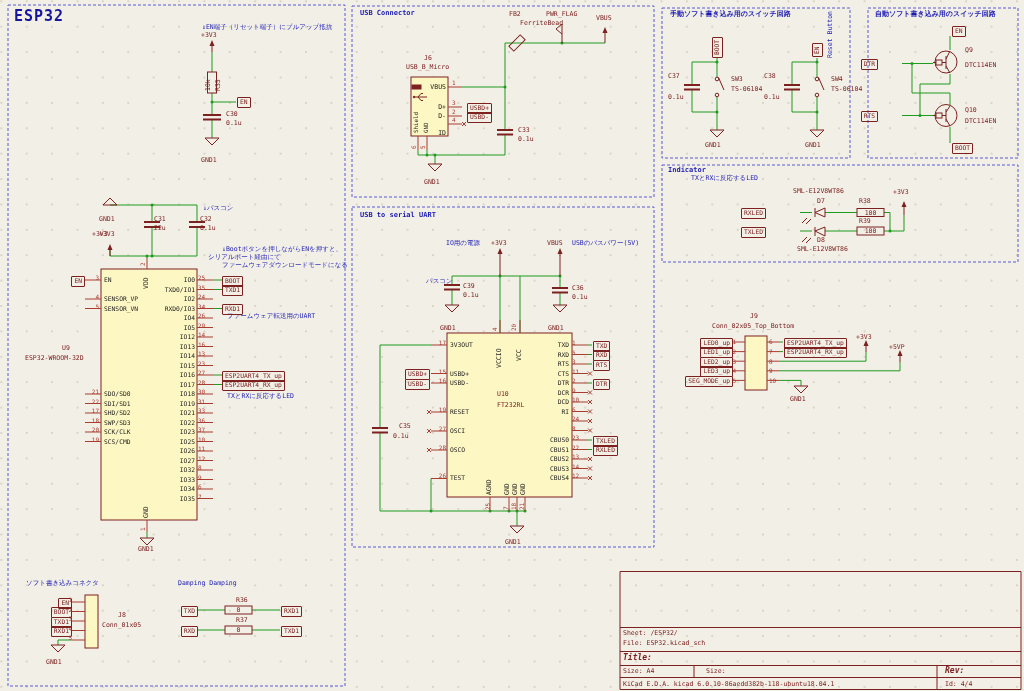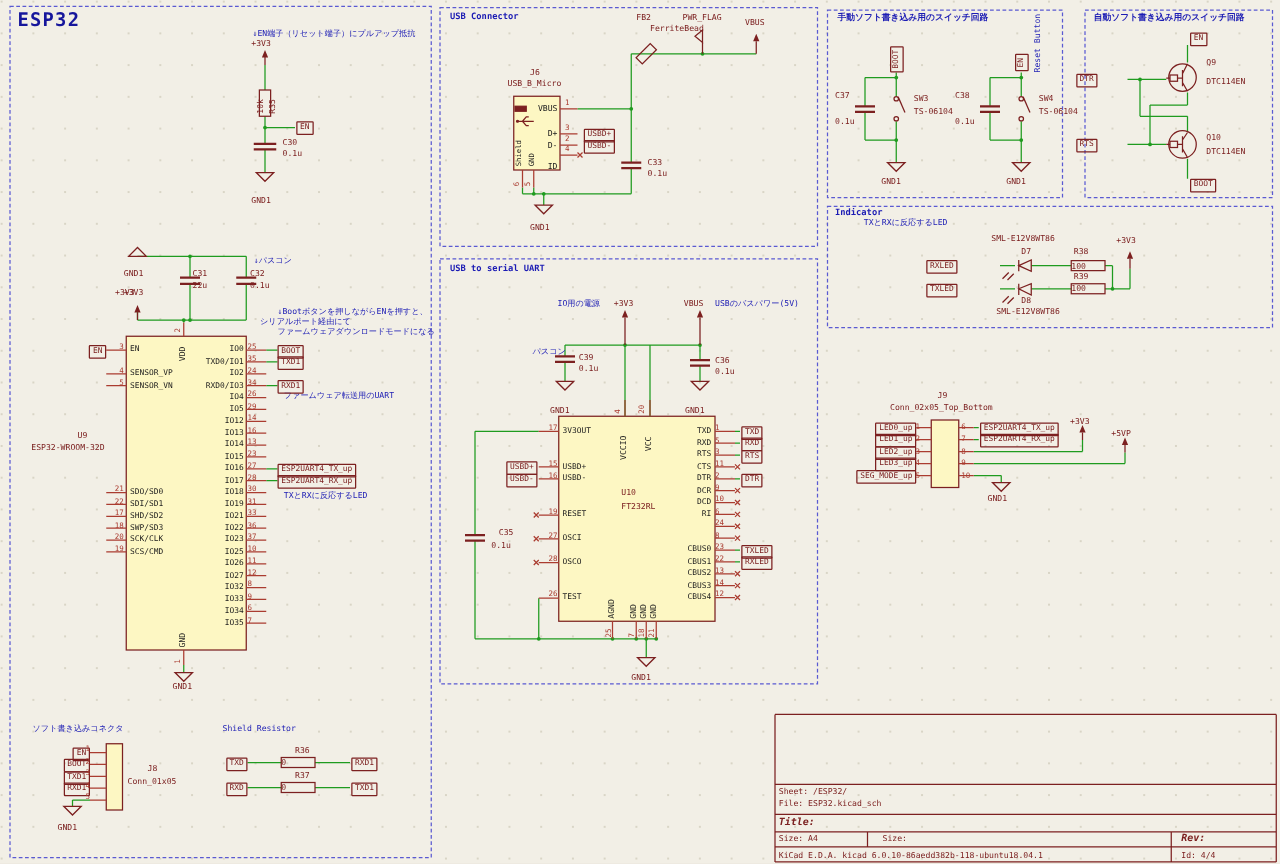--- a/index.html
+++ b/index.html
@@ -9,21 +9,21 @@
        font-family:"DejaVu Sans Mono",monospace}
   svg.layer{position:absolute;left:0;top:0}
   .t{position:absolute;font:6.5px/7px "DejaVu Sans Mono",monospace;color:#7c2020;white-space:nowrap}
   .b{color:#1c1cb4}
   .k{color:#1c1c1c}
   .r{color:#aa3c30;font-size:6px;line-height:6px}
   .v{transform:rotate(-90deg);transform-origin:0 0}
   .big{font:bold 15px/16px "DejaVu Sans Mono",monospace;color:#16169c;letter-spacing:1px}
   .sec{font-weight:bold;font-size:7px}
   .lab{border:1px solid #7c2020;padding:0 2px;height:9px;line-height:8px;font-size:6.3px;border-radius:1px}
-  .cc{text-align:left}
+  .cc{text-align:center}
   .ti{font-style:italic;font-weight:bold;font-size:8px}
   .rows{position:absolute}
   .prow{display:flex;height:9.5px;align-items:center;font-size:6.3px;line-height:7px}
   .u9rows{left:86px;top:275.2px;width:126px}
   .u9rows .n1{width:13px;text-align:right;color:#aa3c30;font-size:6px;transform:translateY(-2px)}
   .u9rows .n2{width:48px;padding-left:5px;color:#1c1c1c}
   .u9rows .n3{flex:1;text-align:right;padding-right:3px;color:#1c1c1c}
   .u9rows .n4{width:14px;color:#aa3c30;font-size:6px;transform:translateY(-2px)}
   .u10rows{left:431px;top:340.2px;width:158px}
   .u10rows .prow{height:9.5px}
@@ -370,21 +370,21 @@
   </div>
     </div>
 
 <span class="t lab" style="left:222px;top:275.5px">BOOT</span>
 <span class="t lab" style="left:222px;top:285px">TXD1</span>
 <span class="t lab" style="left:222px;top:304px">RXD1</span>
 <span class="t lab" style="left:222px;top:370.5px">ESP2UART4_TX_up</span>
 <span class="t lab" style="left:222px;top:380px">ESP2UART4_RX_up</span>
 
 <span class="t b" style="left:26px;top:580px">ソフト書き込みコネクタ</span>
-<span class="t b" style="left:178px;top:580px">Shield Resistor</span>
+<span class="t b" style="left:178px;top:580px">Damping Damping</span>
 <span class="t lab" style="right:952px;top:597.5px">EN</span>
 <span class="t lab" style="right:952px;top:607px">BOOT</span>
 <span class="t lab" style="right:952px;top:616.5px">TXD1</span>
 <span class="t lab" style="right:952px;top:626px">RXD1</span>
 <div class="rows numcol j8nums" style="left:64px;top:595px;width:8px">
 
 <div class="prow">1</div>
       <div class="prow">2</div>
       <div class="prow">3</div>
       <div class="prow">4</div>

